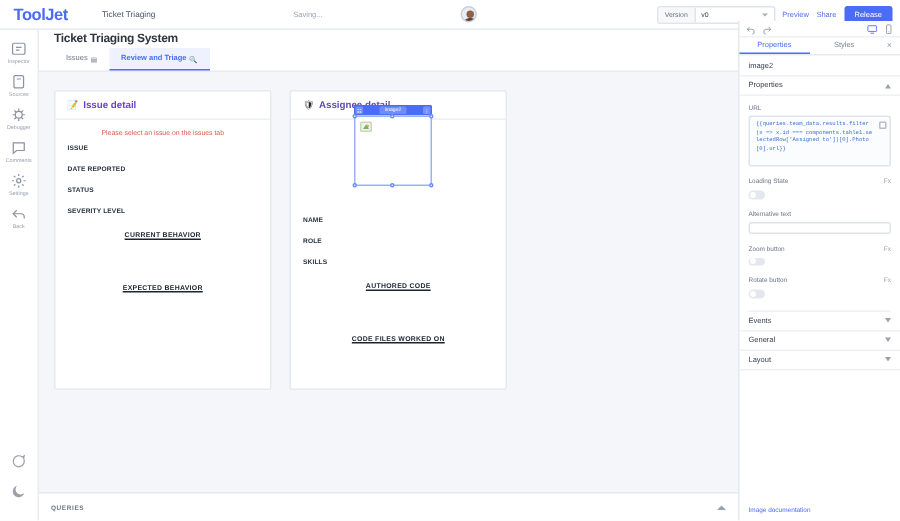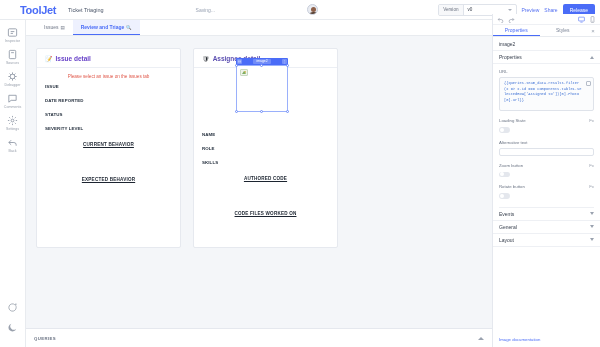--- a/index.html
+++ b/index.html
@@ -12,21 +12,21 @@
   }
   #app { position: relative; width: 600px; height: 347px; }
 
   
   .topbar {
     position: absolute; top: 0; left: 0; width: 600px; height: 20px;
     background: #ffffff; border-bottom: 1px solid #e8ebef;
     display: flex; align-items: center;
   }
   .brand {
-    width: 58px; padding-left: 20px;
+    width: 58px; padding-left: 9px;
     font-size: 11px; font-weight: 700; letter-spacing: -.3px;
     color: #4a6cf7;
   }
   .app-name { font-size: 5.5px; color: #4a5568; padding-left: 10px; }
   .saving { font-size: 5px; color: #98a2b3; margin-left: 92px; }
   .avatar {
     width: 11px; height: 11px; border-radius: 50%;
     background: #e9ecf2; border: 1px solid #c9cfdb;
     margin-left: 92px; position: relative; overflow: hidden;
   }
@@ -363,20 +363,21 @@
       <span class="rail-ico">
         <svg viewBox="0 0 24 24" fill="currentColor">
           <path d="M20 14.5A8.5 8.5 0 119.5 4a7 7 0 1010.5 10.5z"></path>
         </svg>
       </span>
     </div>
   </div>
 
   <div class="canvas-wrap">
     <div class="page-head">
+      <div class="page-title">Ticket Triaging System</div>
       <div class="tabs">
         <div class="tab">
           <span>Issues</span>
           <span class="tab-ico">▤</span>
         </div>
         <div class="tab active">
           <span>Review and Triage</span>
           <span class="tab-ico">🔍</span>
         </div>
       </div>

